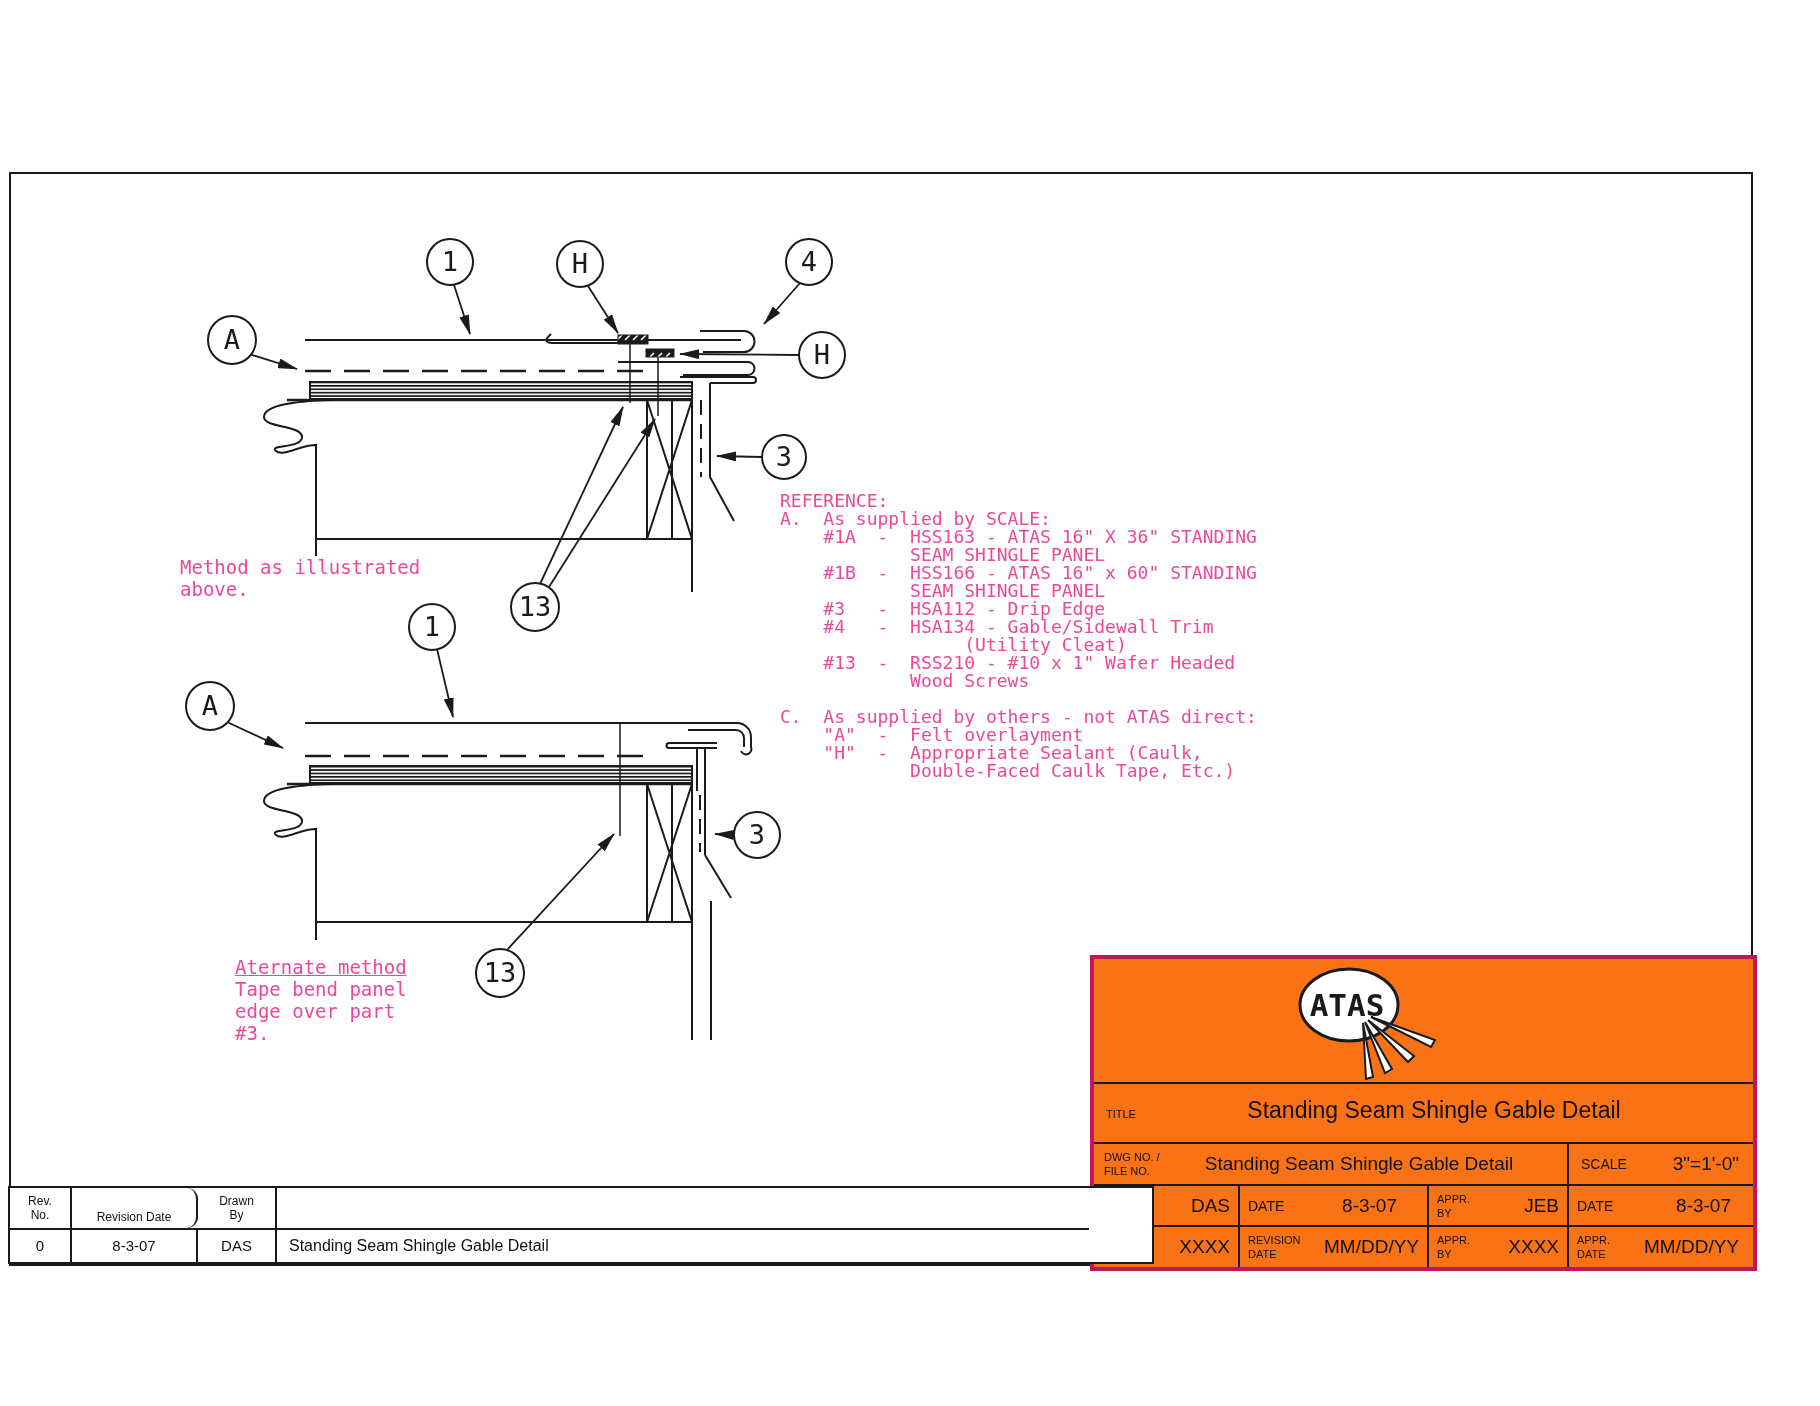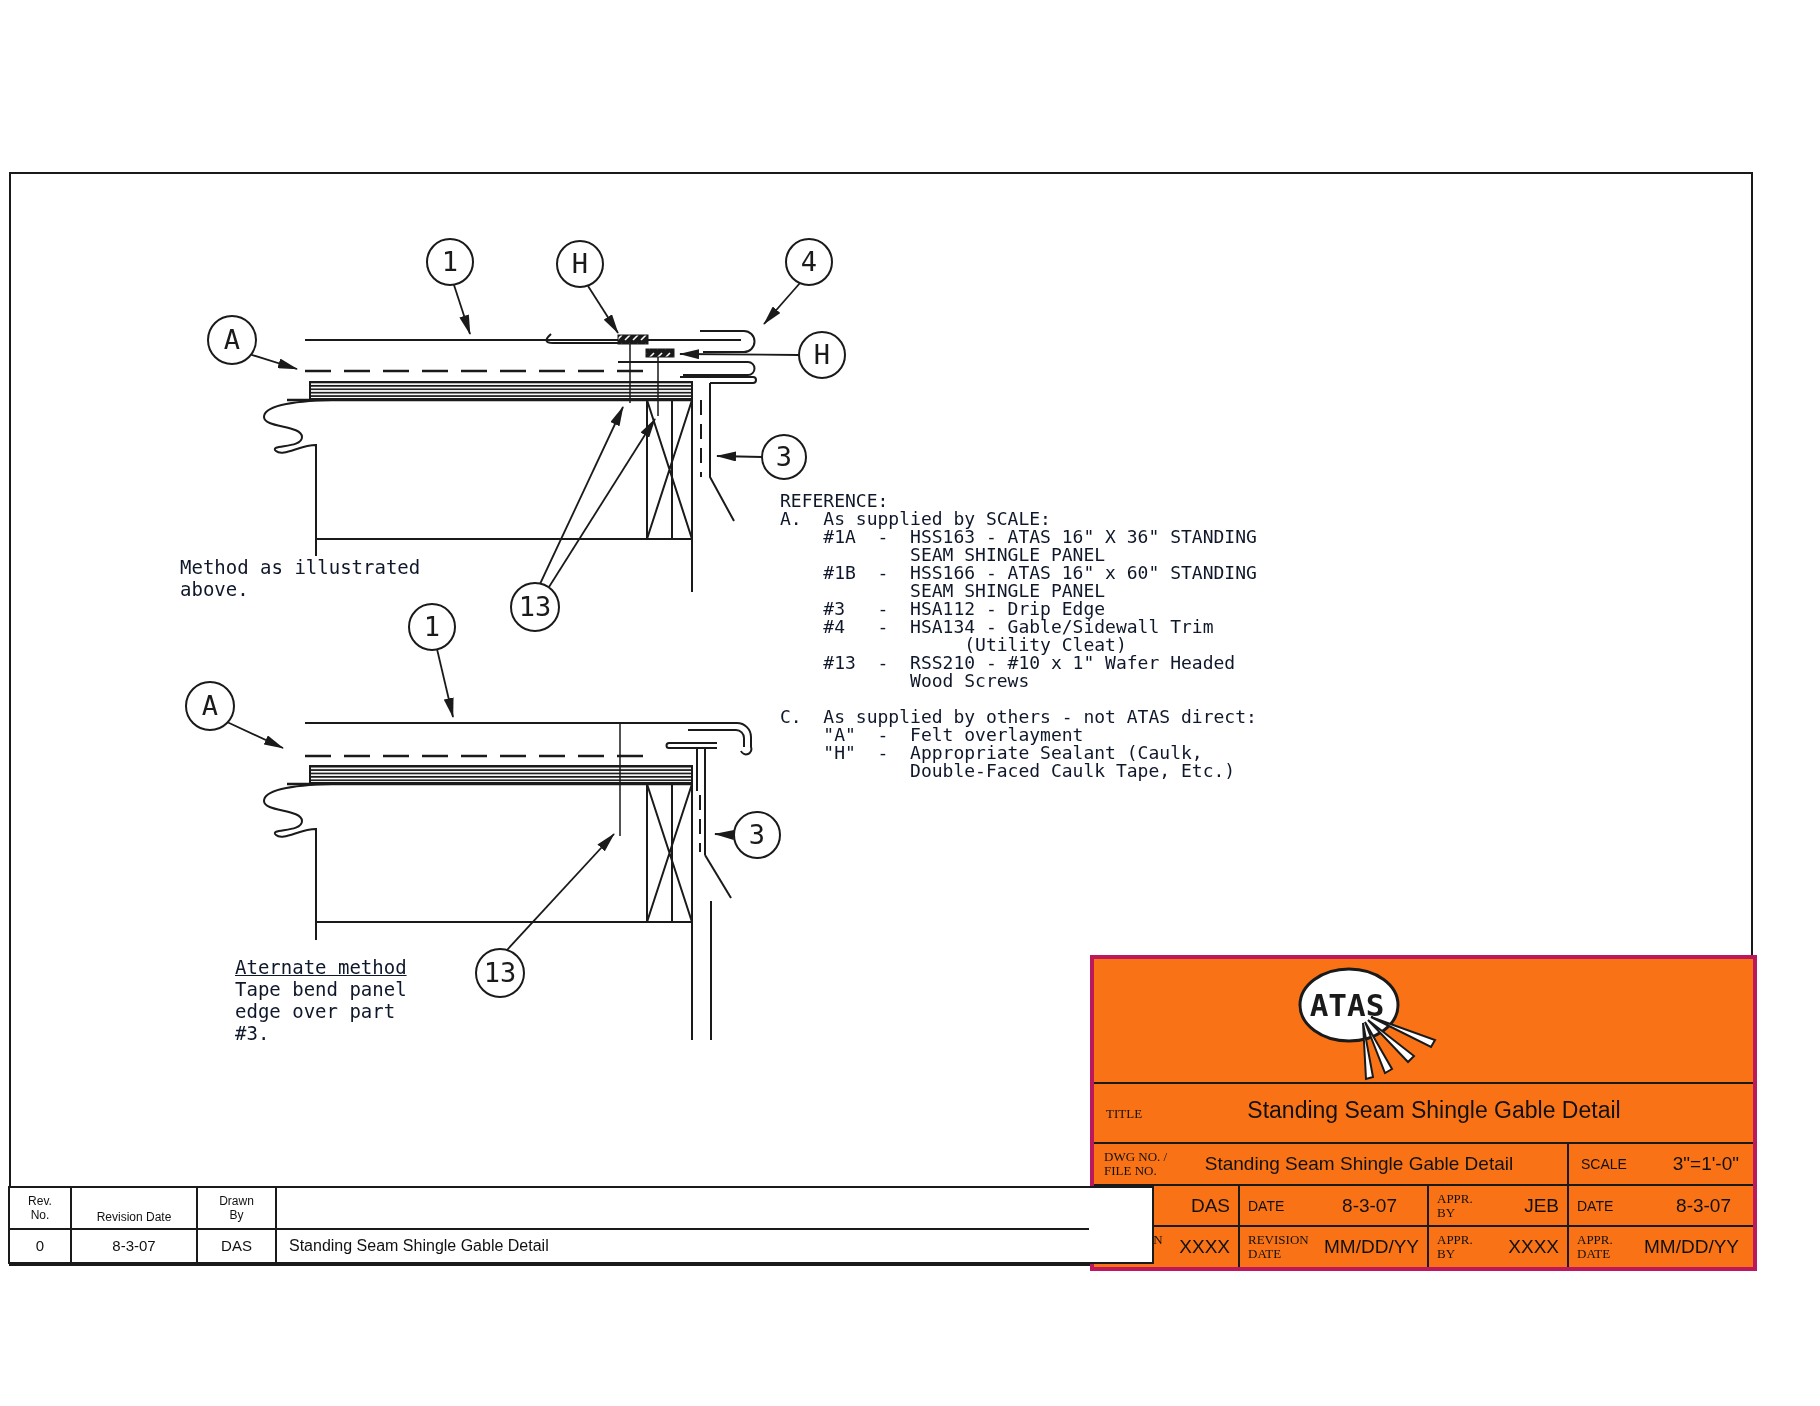--- a/index.html
+++ b/index.html
@@ -1,29 +1,29 @@
 <!DOCTYPE html>
 <html><head>
 <meta charset="utf-8">
 <style>
   html,body{margin:0;padding:0;background:#ffffff;}
   body{width:1820px;height:1406px;position:relative;overflow:hidden;
        font-family:"Liberation Sans",sans-serif;color:#111;}
   .abs{position:absolute;}
-  .mono{font-family:"DejaVu Sans Mono",monospace;color:#0f172a;}
+  .mono{font-family:"DejaVu Sans Mono",monospace;color:#ec4899;}
   #page-border{left:9px;top:172px;width:1740px;height:1090px;border:2px solid #1a1a1a;}
   svg text{font-family:"DejaVu Sans Mono",monospace;fill:#1a1a1a;}
   .ref-line{height:18px;line-height:18px;font-size:18px;white-space:pre;}
   .cap-line{height:22px;line-height:22px;font-size:19px;white-space:pre;}
   .underl{text-decoration:underline;}
   
   .titleblock{left:1090px;top:955px;width:659px;height:308px;border:4px solid #be185d;background:#f97316;}
   .tb-hline{position:absolute;left:0;width:100%;height:0;border-top:2px solid #1a1a1a;}
   .tb-vline{position:absolute;width:0;border-left:2px solid #1a1a1a;}
-  .tb-label{font-size:13px;line-height:14px;font-family:Liberation Serif, serif;}
+  .tb-label{font-size:11px;line-height:14px;}
   .tb-label-md{font-size:14px;}
   .tb-value{font-size:19px;}
   .tb-cell{position:absolute;display:flex;align-items:center;justify-content:space-between;box-sizing:border-box;padding:0 8px;}
   
   .revtable{left:8px;top:1186px;width:1146px;height:78px;border:2px solid #1a1a1a;box-sizing:border-box;background:#fff;}
   .rt-cell{position:absolute;box-sizing:border-box;display:flex;align-items:center;justify-content:center;
            border-right:2px solid #1a1a1a;font-size:12px;line-height:14px;text-align:center;}
   .rt-head{height:40px;top:0;}
   .rt-data{height:34px;top:40px;border-top:2px solid #1a1a1a;font-size:15px;}
 </style>
@@ -270,21 +270,21 @@
 </div>
 
 <div class="abs revtable">
 
   <div class="rt-cell rt-head" style="left:0;width:62px;">
     <div>
         <div>Rev.</div>
         <div>No.</div>
       </div>
   </div>
-  <div class="rt-cell rt-head" style="left:62px;width:126px;align-items:flex-end;padding-bottom:4px;">
+  <div class="rt-cell rt-head" style="left:62px;width:126px;align-items:flex-end;padding-bottom:4px;border-radius:11px;">
     <div>Revision Date</div>
   </div>
   <div class="rt-cell rt-head" style="left:188px;width:79px;">
     <div>
         <div>Drawn</div>
         <div>By</div>
       </div>
   </div>
 
   <div class="rt-cell rt-data" style="left:0;width:62px;">

